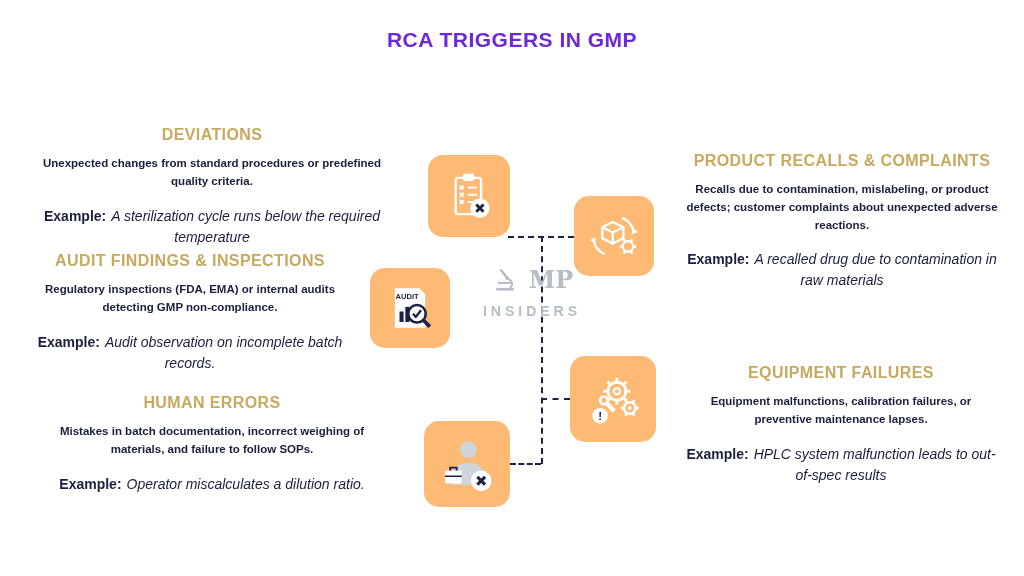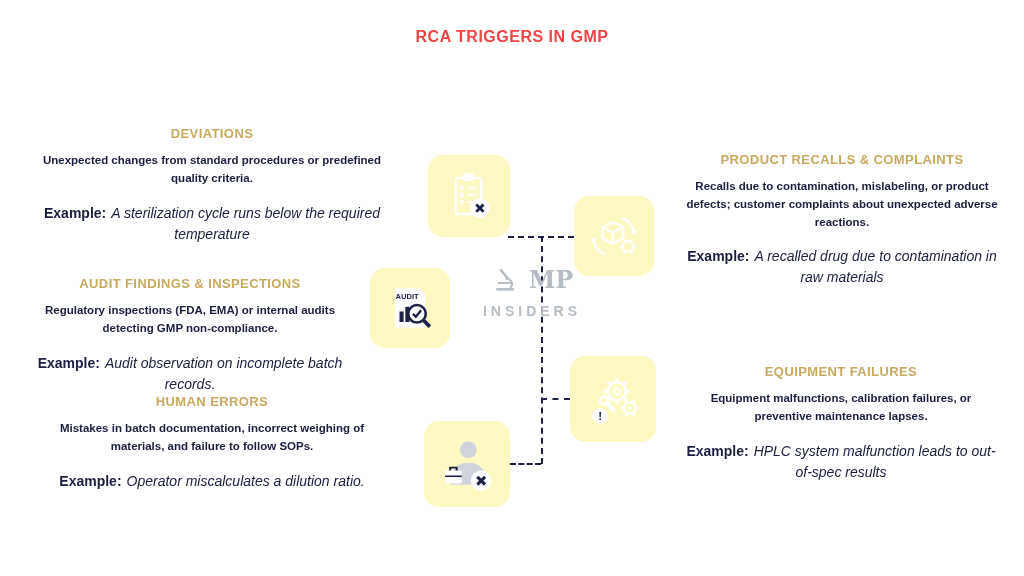--- a/index.html
+++ b/index.html
@@ -2,41 +2,41 @@
 <html><head>
 <meta charset="utf-8">
 <style>
   html,body{margin:0;padding:0;background:#fff;}
   .canvas{
     position:relative;width:1024px;height:576px;background:#ffffff;overflow:hidden;
     font-family:"Liberation Sans", sans-serif;color:#1b1f3f;
   }
   .title{
     position:absolute;top:28px;left:0;right:0;margin:0;text-align:center;
-    font-size:16px;font-weight:bold;letter-spacing:.5px;color:#ef4444;
+    font-size:21px;font-weight:bold;letter-spacing:.5px;color:#6d28d9;
   }
   .txt{position:absolute;text-align:center;}
   .txt h2{
-    margin:0 0 11px 0;font-size:13px;font-weight:bold;color:#c7a95f;letter-spacing:.4px;
+    margin:0 0 11px 0;font-size:16px;font-weight:bold;color:#c7a95f;letter-spacing:.4px;
   }
   .txt .body{
     margin:0 0 15px 0;font-size:11.5px;font-weight:bold;line-height:1.55;color:#1b1f3f;
   }
   .txt .example{margin:0;font-size:14px;line-height:1.5;color:#1b1f3f;}
   .txt .example strong{font-weight:bold;font-style:normal;margin-right:5px;}
   .txt .example em{font-style:italic;font-weight:normal;}
 
   .s-deviations{left:42px;top:126px;width:340px;}
-  .s-audit{left:20px;top:276px;width:340px;}
+  .s-audit{left:20px;top:252px;width:340px;}
   .s-human{left:42px;top:386px;width:340px;margin-top:8px;}
   .s-recalls{left:678px;top:152px;width:328px;}
   .s-equipment{left:684px;top:364px;width:314px;}
 
   .tile{
-    position:absolute;background:#fef9c3;border-radius:15px;
+    position:absolute;background:#fdba74;border-radius:15px;
     display:flex;align-items:center;justify-content:center;
   }
   .tile svg{display:block;}
   .t-clipboard{left:428px;top:155px;width:82px;height:82px;}
   .t-auditdoc{left:370px;top:268px;width:80px;height:80px;}
   .t-person{left:424px;top:421px;width:86px;height:86px;}
   .t-recall{left:574px;top:196px;width:80px;height:80px;}
   .t-gears{left:570px;top:356px;width:86px;height:86px;}
 
   .dash-h{position:absolute;height:0;border-top:2px dashed #1d2145;}

